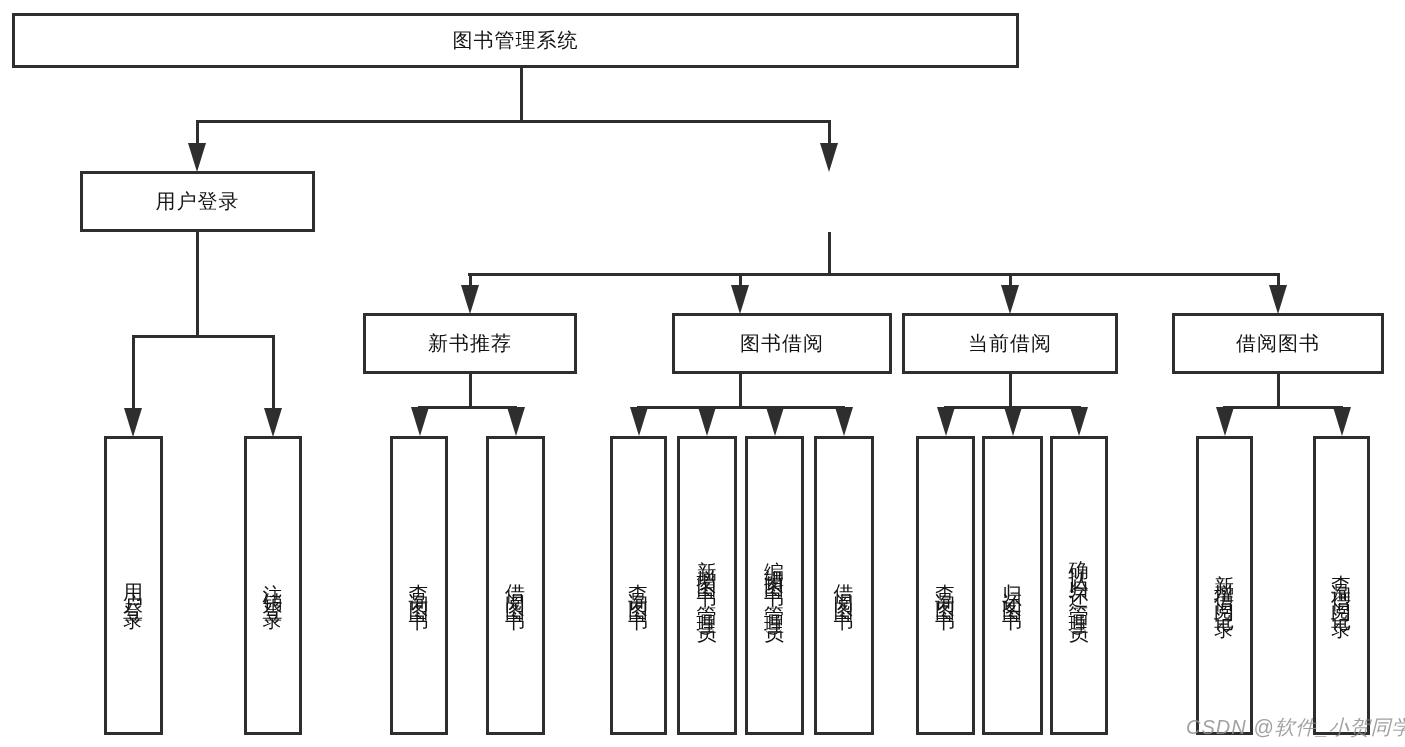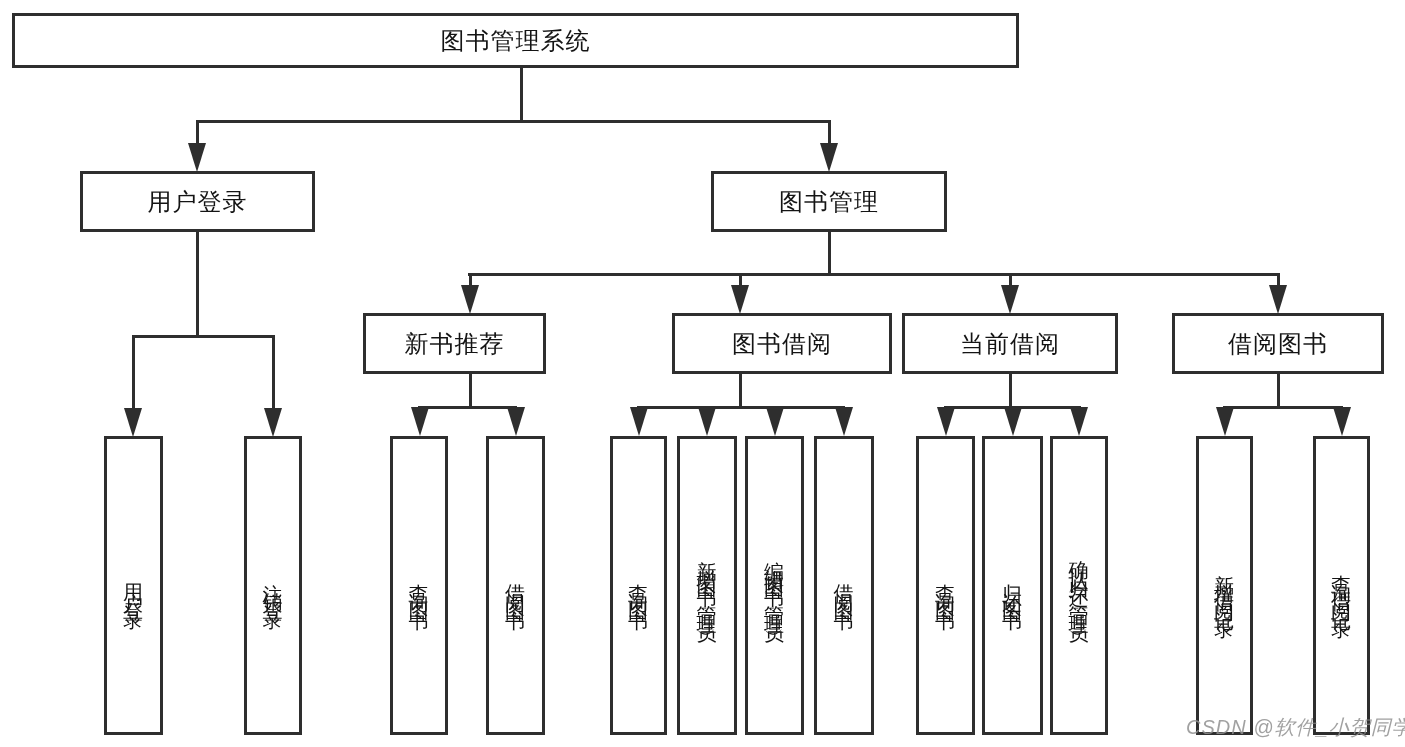--- a/index.html
+++ b/index.html
@@ -17,21 +17,21 @@
   .box {
     position: absolute;
     box-sizing: border-box;
     border: 3px solid #2e2e2e;
     background: #ffffff;
     display: flex;
     align-items: center;
     justify-content: center;
   }
   .hlabel {
-    font-size: 24px;
+    font-size: 20px;
     color: #141414;
     letter-spacing: 1px;
     white-space: nowrap;
   }
   .leaf .vlabel {
     writing-mode: vertical-rl;
     text-orientation: mixed;
     font-size: 20px;
     color: #141414;
     letter-spacing: 9px;
@@ -66,25 +66,22 @@
 
 <div class="canvas">
 
   <div class="box" style="left:12px; top:13px; width:1007px; height:55px;">
     <span class="hlabel">图书管理系统</span>
   </div>
 
   <div class="box" style="left:80px; top:171px; width:235px; height:61px;">
     <span class="hlabel">用户登录</span>
   </div>
-  <div class="box" style="left:711px; top:171px; width:236px; height:61px;">
-    <span class="hlabel">图书管理</span>
-  </div>
 
-  <div class="box" style="left:363px; top:313px; width:183px; height:61px;">
+  <div class="box" style="left:363px; top:313px; width:214px; height:61px;">
     <span class="hlabel">新书推荐</span>
   </div>
   <div class="box" style="left:630px; top:313px; width:220px; height:61px;margin-left:42px;">
     <span class="hlabel">图书借阅</span>
   </div>
   <div class="box" style="left:902px; top:313px; width:216px; height:61px;">
     <span class="hlabel">当前借阅</span>
   </div>
   <div class="box" style="left:1172px; top:313px; width:212px; height:61px;">
     <span class="hlabel">借阅图书</span>

